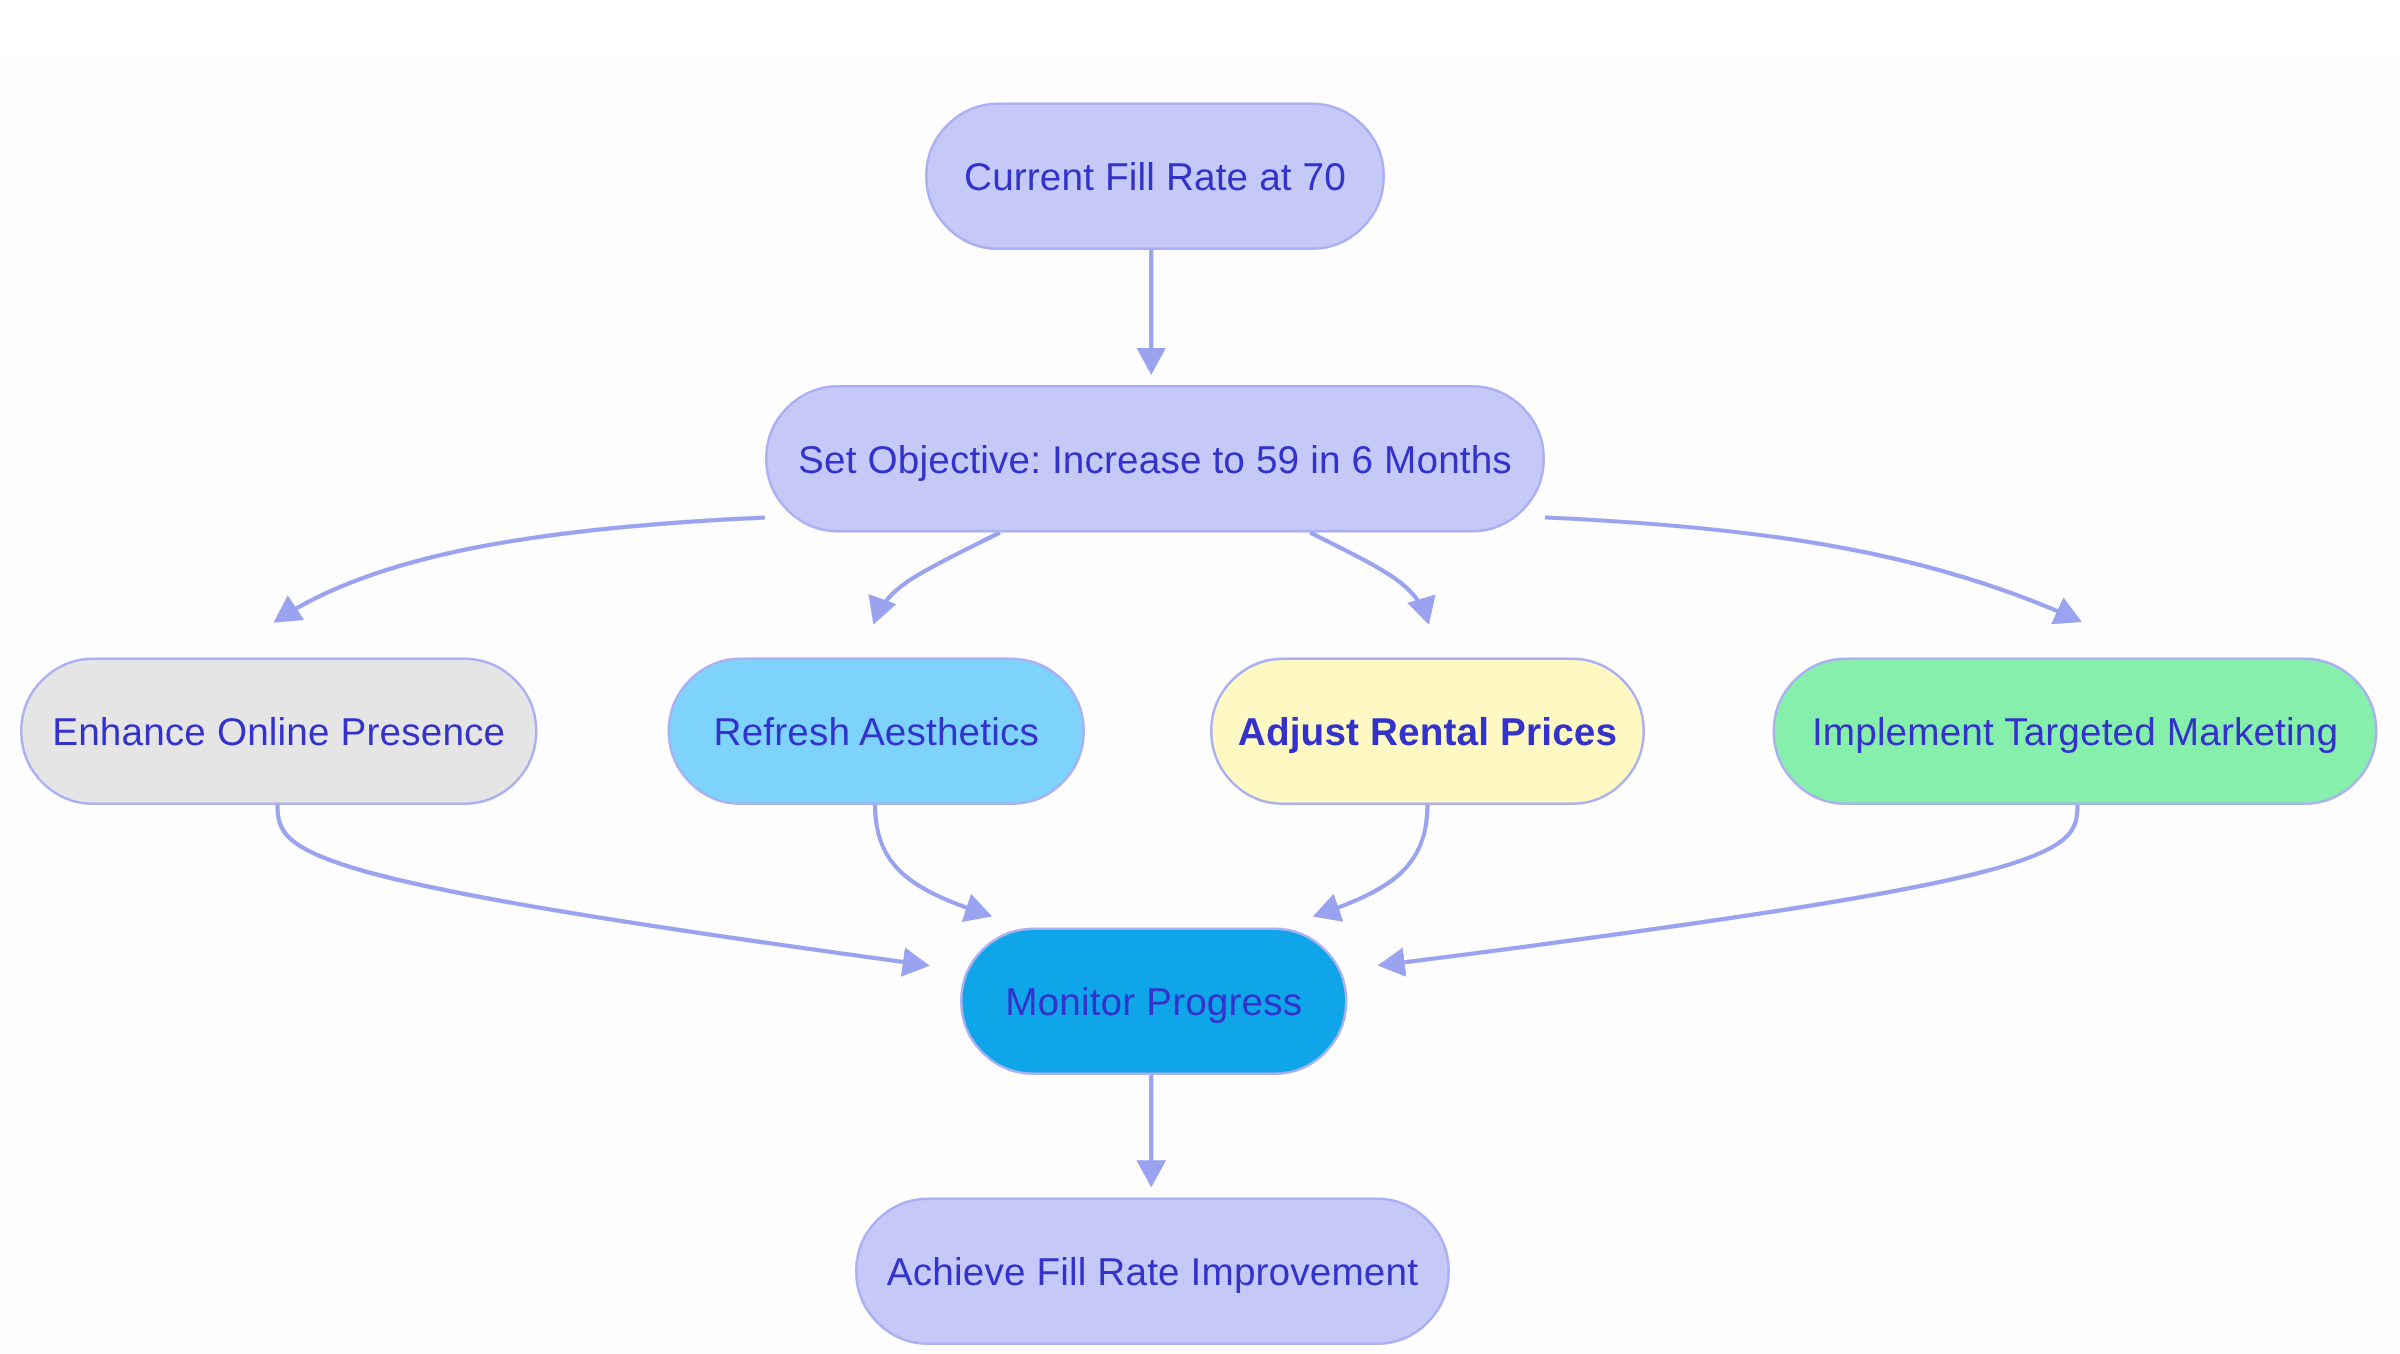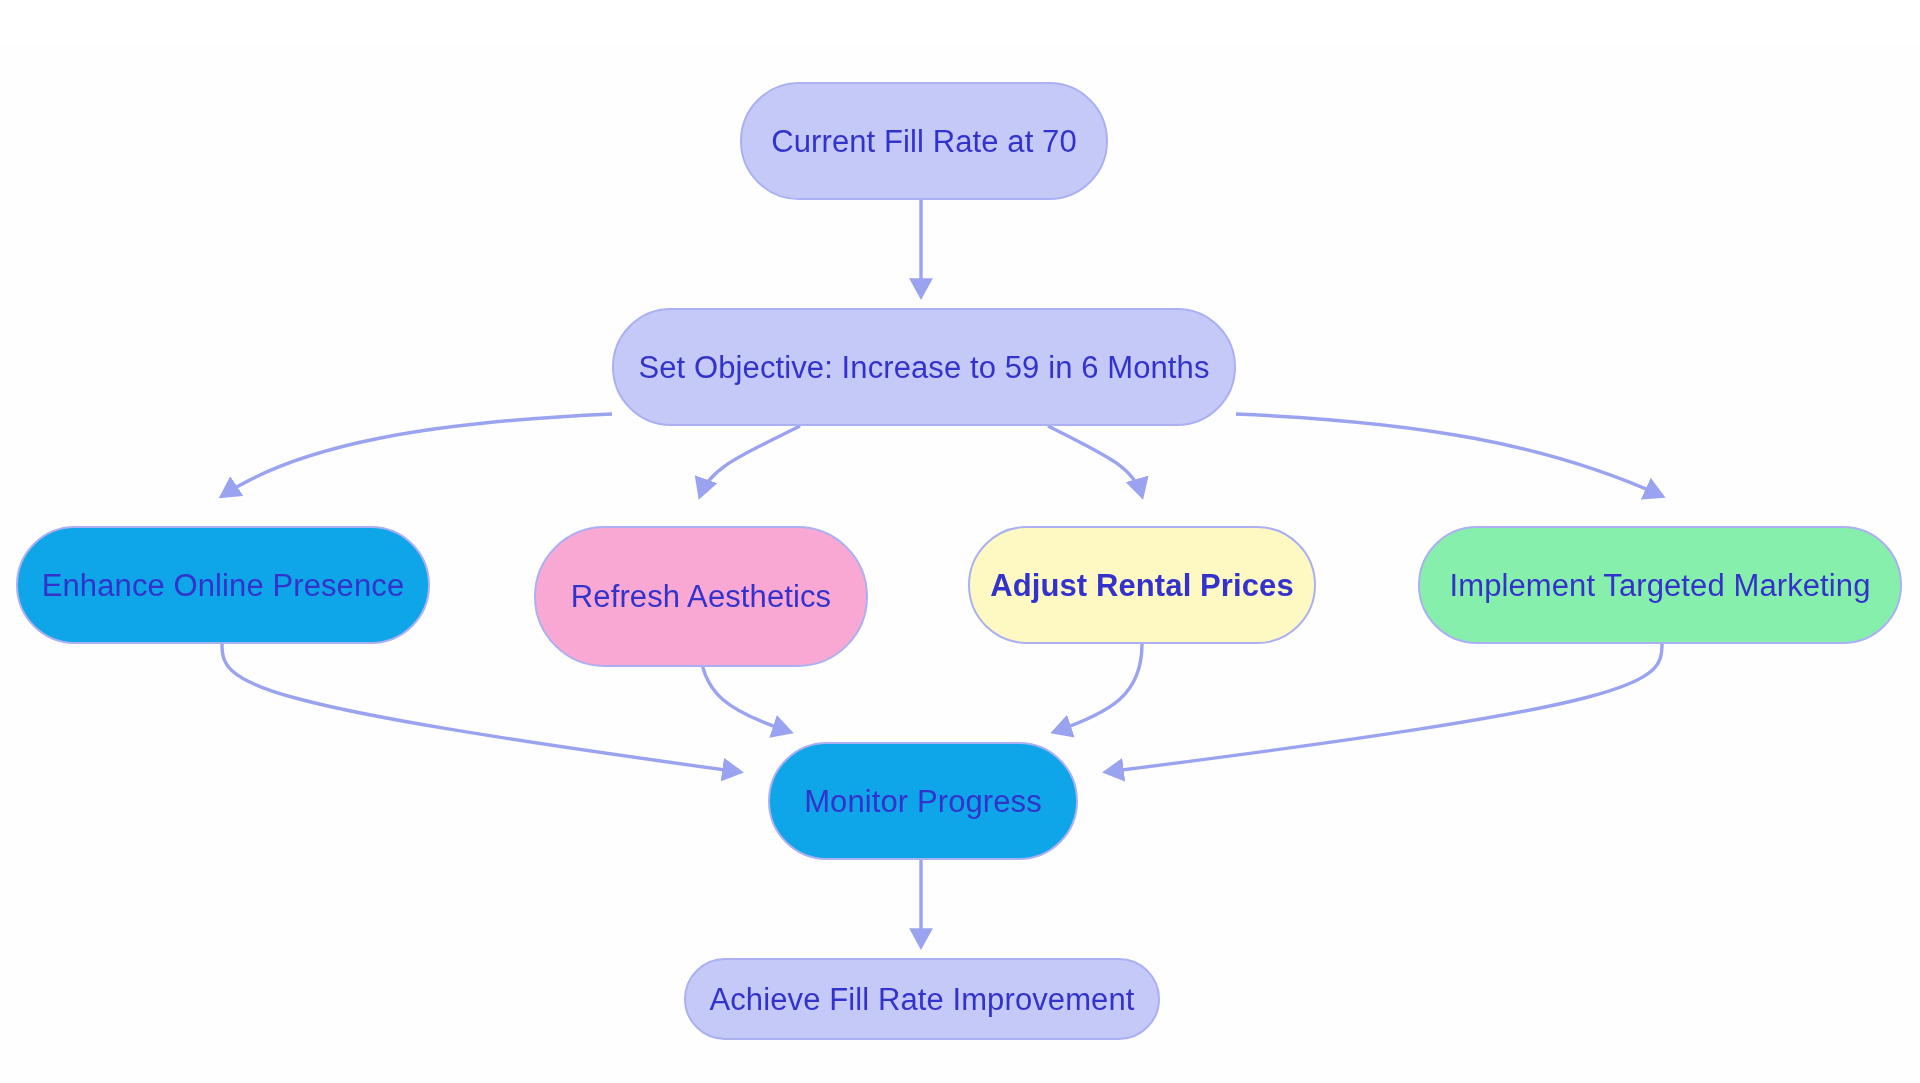--- a/index.html
+++ b/index.html
@@ -76,37 +76,37 @@
   </svg>
 
   <div class="flow-node" style="left: 740px; top: 38px; width: 368px; height: 118px; font-size: 31px; background: rgb(197, 201, 247); border-color: rgb(170, 176, 242); color: rgb(51, 51, 204);">
     <span class="node-label">Current Fill Rate at 70</span>
   </div>
 
   <div class="flow-node" style="left: 612px; top: 264px; width: 624px; height: 118px; font-size: 31px; background: rgb(197, 201, 247); border-color: rgb(170, 176, 242); color: rgb(51, 51, 204);">
     <span class="node-label">Set Objective: Increase to 59 in 6 Months</span>
   </div>
 
-  <div class="flow-node" style="left: 16px; top: 482px; width: 414px; height: 118px; font-size: 31px; background: #0ea5e9; border-color: rgb(170, 176, 242); color: rgb(51, 51, 204);">
+  <div class="flow-node" style="left: 16px; top: 482px; width: 414px; height: 118px; font-size: 31px; background: #e5e5e5; border-color: rgb(170, 176, 242); color: rgb(51, 51, 204);">
     <span class="node-label">Enhance Online Presence</span>
   </div>
 
-  <div class="flow-node" style="left: 534px; top: 482px; width: 334px; height: 141px; font-size: 31px; background: #f9a8d4; border-color: rgb(170, 176, 242); color: rgb(51, 51, 204);">
+  <div class="flow-node" style="left: 534px; top: 482px; width: 334px; height: 118px; font-size: 31px; background: #7dd3fc; border-color: rgb(170, 176, 242); color: rgb(51, 51, 204);">
     <span class="node-label">Refresh Aesthetics</span>
   </div>
 
   <div class="flow-node" style="left: 968px; top: 482px; width: 348px; height: 118px; font-size: 31px; background: #fef9c3; border-color: rgb(170, 176, 242); color: rgb(51, 51, 204); font-weight: bold;">
     <span class="node-label">Adjust Rental Prices</span>
   </div>
 
   <div class="flow-node" style="left: 1418px; top: 482px; width: 484px; height: 118px; font-size: 31px; background: #86efac; border-color: rgb(170, 176, 242); color: rgb(51, 51, 204);">
     <span class="node-label">Implement Targeted Marketing</span>
   </div>
 
   <div class="flow-node" style="left: 768px; top: 698px; width: 310px; height: 118px; font-size: 31px; background: #0ea5e9; border-color: rgb(170, 176, 242); color: rgb(51, 51, 204);">
     <span class="node-label">Monitor Progress</span>
   </div>
 
-  <div class="flow-node" style="left: 684px; top: 914px; width: 476px; height: 82px; font-size: 31px; background: rgb(197, 201, 247); border-color: rgb(170, 176, 242); color: rgb(51, 51, 204); align-items: center;">
+  <div class="flow-node" style="left: 684px; top: 914px; width: 476px; height: 118px; font-size: 31px; background: rgb(197, 201, 247); border-color: rgb(170, 176, 242); color: rgb(51, 51, 204); align-items: center;">
     <span class="node-label">Achieve Fill Rate Improvement</span>
   </div>
 
 </div>
 
 </body></html>

